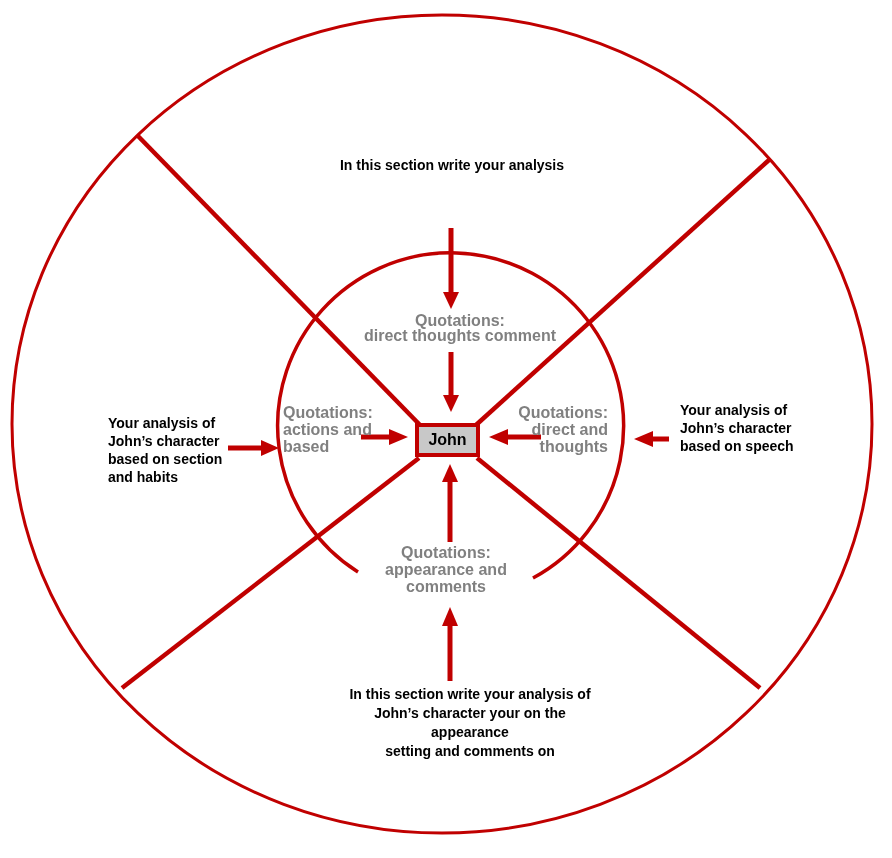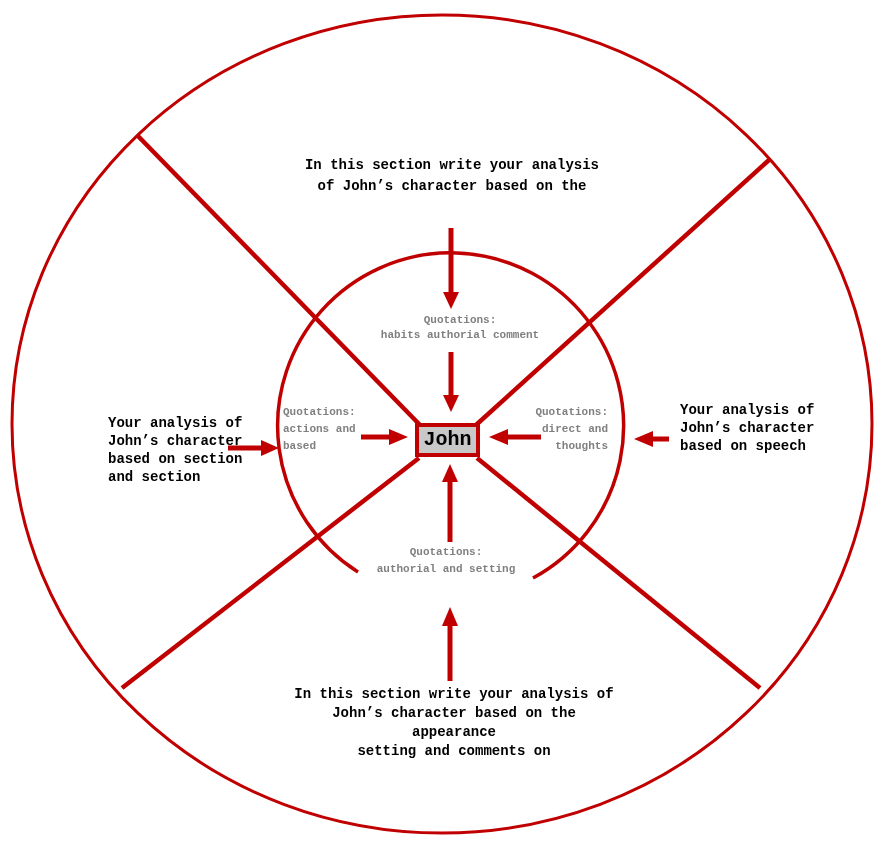--- a/index.html
+++ b/index.html
@@ -4,40 +4,40 @@
 <style>
   :root{
     --shape-red:#c00000;
     --inner-label-gray:#808080;
     --center-box-fill:#c8c8c8;
     --outer-label-black:#000000;
   }
   html,body{margin:0;padding:0;background:#ffffff;}
   .canvas{
     position:relative;width:892px;height:858px;background:#ffffff;overflow:hidden;
-    font-family:Liberation Mono, monospace;
+    font-family:Liberation Sans, sans-serif;
   }
   .diagram-svg{position:absolute;left:0;top:0;}
   .ln{stroke:var(--shape-red);fill:none;}
   .ah{fill:var(--shape-red);stroke:none;}
   .lbl{position:absolute;font-weight:bold;}
   .outer-lbl{color:var(--outer-label-black);font-size:14px;}
-  .inner-lbl{color:var(--inner-label-gray);font-size:11px;}
+  .inner-lbl{color:var(--inner-label-gray);font-size:16px;}
   .lbl-outer-top{left:282px;top:155px;width:340px;text-align:center;line-height:21px;}
-  .lbl-outer-bottom{left:284px;top:685px;width:340px;text-align:center;line-height:19px;}
+  .lbl-outer-bottom{left:300px;top:685px;width:340px;text-align:center;line-height:19px;}
   .lbl-outer-left{left:108px;top:414px;width:140px;text-align:left;line-height:18px;}
   .lbl-outer-right{left:680px;top:401px;width:140px;text-align:left;line-height:18px;}
   .lbl-inner-top{left:330px;top:313px;width:260px;text-align:center;line-height:15px;}
   .lbl-inner-left{left:283px;top:404px;width:90px;text-align:left;line-height:17px;}
   .lbl-inner-right{left:518px;top:404px;width:90px;text-align:right;line-height:17px;}
   .lbl-inner-bottom{left:346px;top:544px;width:200px;text-align:center;line-height:17px;}
   .center-box{
     position:absolute;left:415px;top:423px;width:65px;height:34px;box-sizing:border-box;
     border:4px solid var(--shape-red);background:var(--center-box-fill);
-    color:#000;font-size:20px;font-weight:bold;text-align:center;line-height:26px;
+    color:#000;font-size:16px;font-weight:bold;text-align:center;line-height:26px;
   }
 </style>
 </head>
 <body>
 
 <div class="canvas">
 
   <svg class="diagram-svg" width="892" height="858" viewBox="0 0 892 858">
 
     <ellipse class="ln" cx="442" cy="424" rx="430" ry="409" stroke-width="3"></ellipse>
@@ -85,60 +85,59 @@
     </g>
 
     <g>
       <line class="ln" x1="450" y1="681" x2="450" y2="624" stroke-width="5"></line>
       <polygon class="ah" points="442,626 458,626 450,607"></polygon>
     </g>
   </svg>
 
   <div class="lbl outer-lbl lbl-outer-top">
     <div>In this section write your analysis</div>
-    <div>of John’s character based on the</div>
   </div>
 
   <div class="lbl outer-lbl lbl-outer-left">
     <div>Your analysis of</div>
     <div>John’s character</div>
     <div>based on section</div>
-    <div>and section</div>
+    <div>and habits</div>
   </div>
 
   <div class="lbl outer-lbl lbl-outer-right">
     <div>Your analysis of</div>
     <div>John’s character</div>
     <div>based on speech</div>
   </div>
 
   <div class="lbl outer-lbl lbl-outer-bottom">
     <div>In this section write your analysis of</div>
-    <div>John’s character based on the</div>
+    <div>John’s character your on the</div>
     <div>appearance</div>
     <div>setting and comments on</div>
   </div>
 
   <div class="lbl inner-lbl lbl-inner-top">
     <div>Quotations:</div>
-    <div>habits authorial comment</div>
+    <div>direct thoughts comment</div>
   </div>
 
   <div class="lbl inner-lbl lbl-inner-left">
     <div>Quotations:</div>
     <div>actions and</div>
     <div>based</div>
   </div>
 
   <div class="lbl inner-lbl lbl-inner-right">
     <div>Quotations:</div>
     <div>direct and</div>
     <div>thoughts</div>
   </div>
 
   <div class="lbl inner-lbl lbl-inner-bottom">
     <div>Quotations:</div>
-    <div>authorial and setting</div>
+    <div>appearance and comments</div>
   </div>
 
   <div class="center-box">John</div>
 
 </div>
 
 </body></html>

